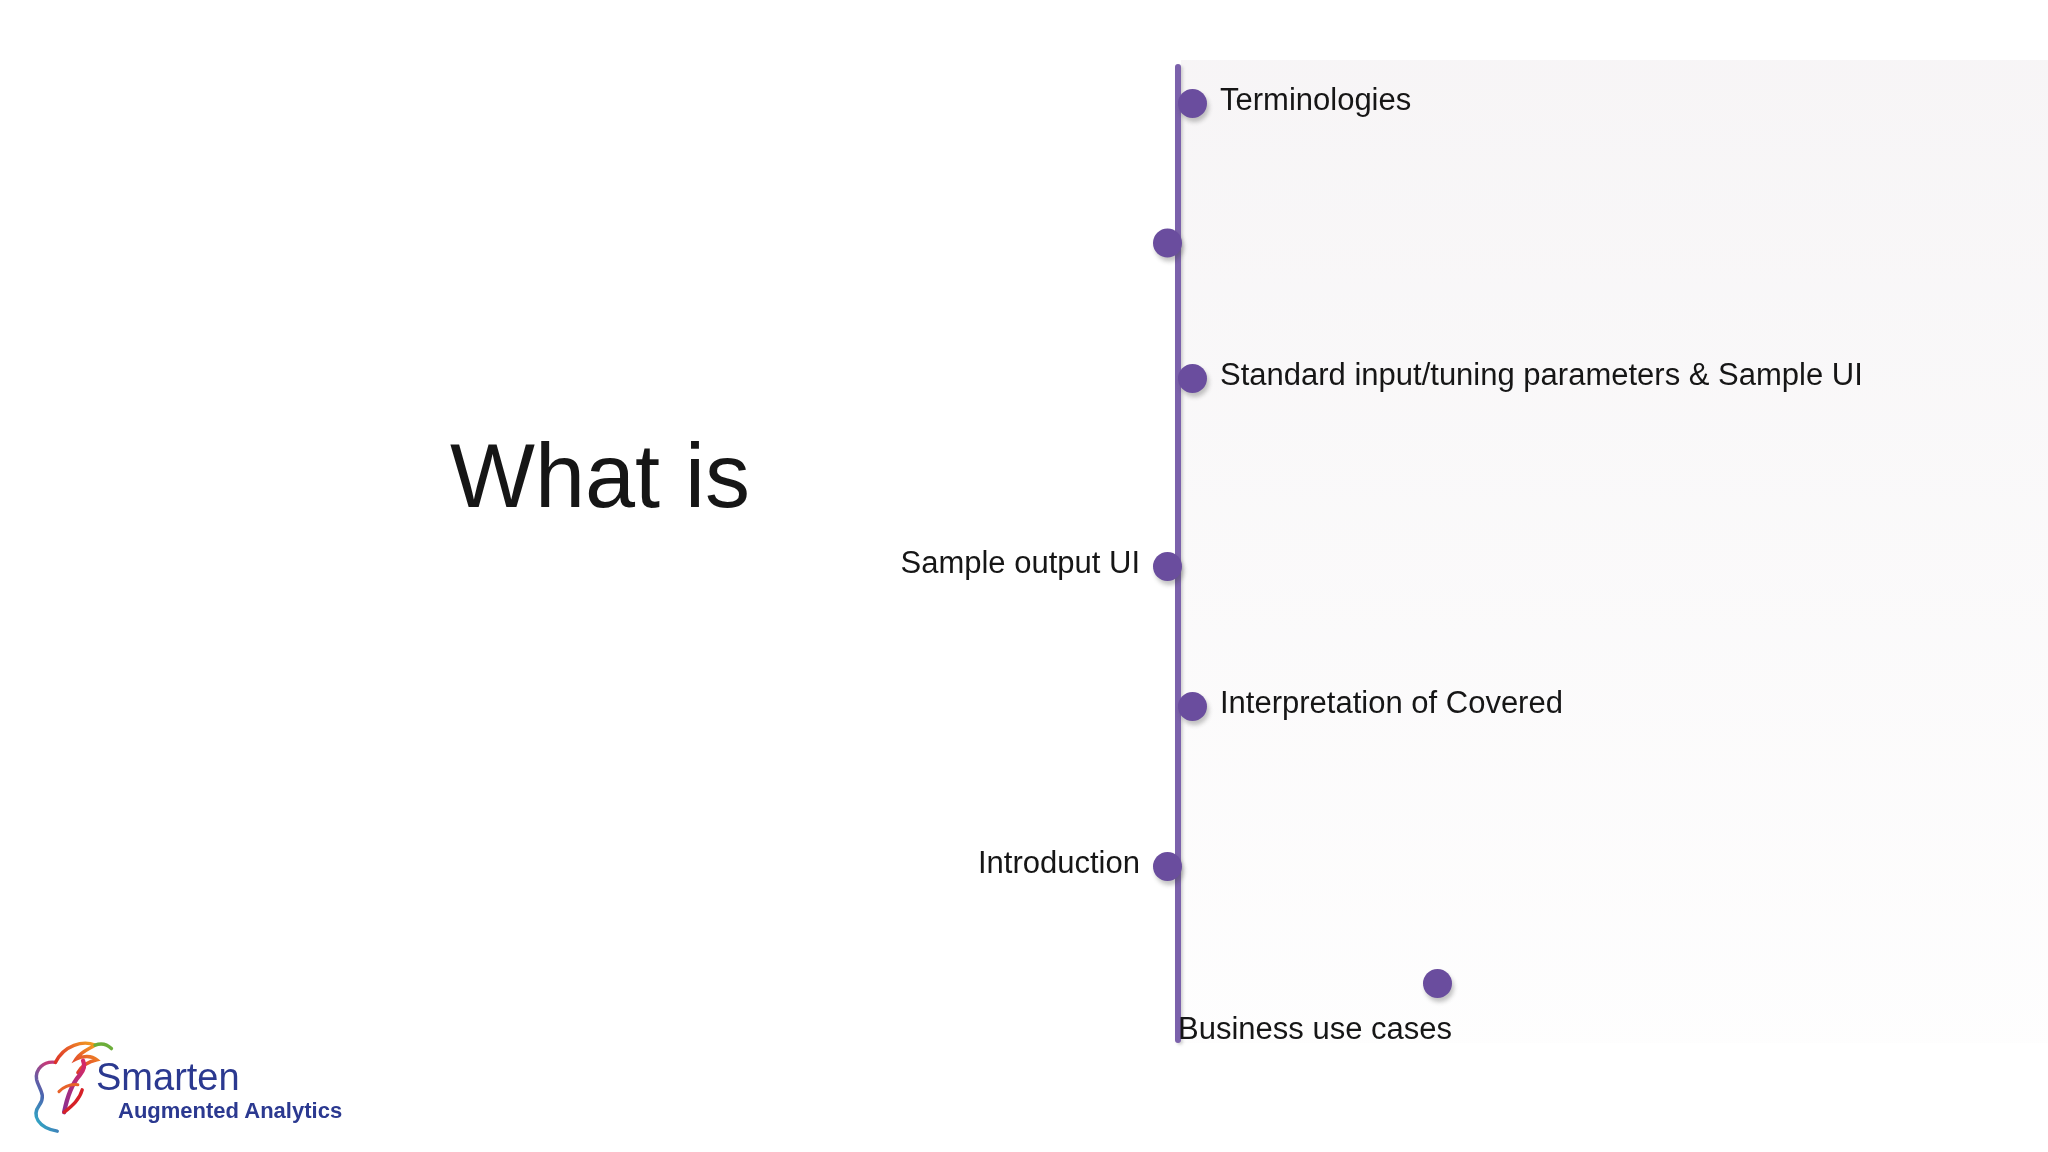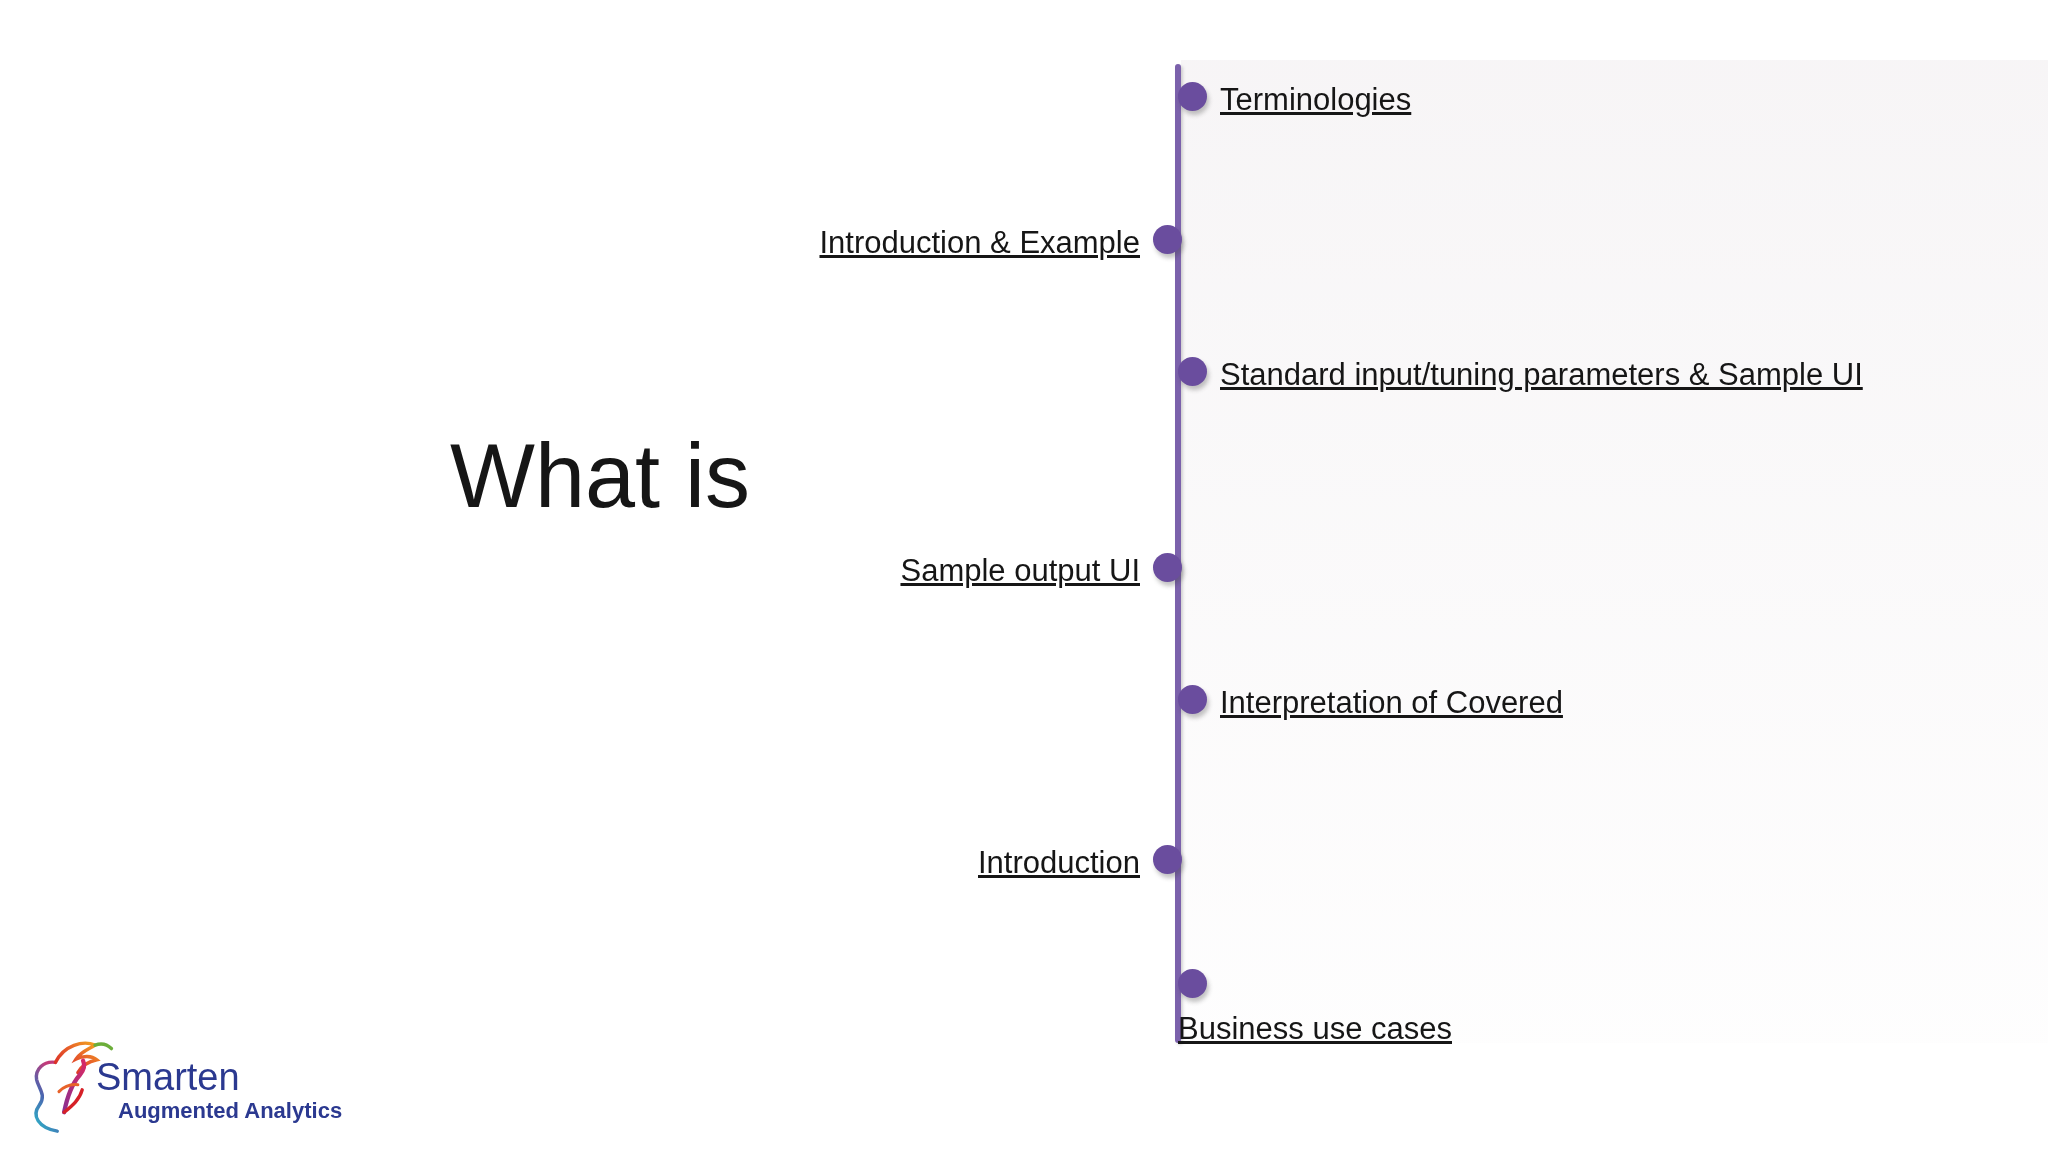--- a/index.html
+++ b/index.html
@@ -44,27 +44,26 @@
     top: 64px;
     width: 6px;
     height: 979px;
     border-radius: 3px;
     box-shadow: 2px 2px 3px rgba(90,90,90,0.25);
   }
 
   .tl-item {
     position: absolute;
     display: flex;
-    align-items: flex-start;
+    align-items: flex-end;
     gap: 13px;
     transform: translateY(-50%);
     font-size: 31px;
     color: #161616;
     white-space: nowrap;
-    text-decoration: underline;
   }
   .tl-item.right { left: 1178px; }
   .tl-item.left  { right: 866px; } 
 
   .dot {
     flex: 0 0 auto;
     width: 29px;
     height: 29px;
     border-radius: 50%;
     box-shadow: 2px 4px 4px rgba(60,60,60,0.30);
@@ -110,28 +109,27 @@
   </div>
 
   <div class="timeline-line" style="background: rgb(123, 97, 171);"></div>
 
   <div>
       <div class="tl-item right" style="top: 100px;">
         <span class="dot" style="background: rgb(106, 77, 158);"></span>
         <span class="lbl">Terminologies</span>
       </div>
       <div class="tl-item left" style="top: 243px;">
-        <span class="lbl">Introduction &amp; Example</span>
         <span class="dot" style="background: rgb(106, 77, 158);"></span>
       </div>
       <div class="tl-item right" style="top: 375px;">
         <span class="dot" style="background: rgb(106, 77, 158);"></span>
         <span class="lbl">Standard input/tuning parameters &amp; Sample UI</span>
       </div>
-      <div class="tl-item left" style="top: 563px; margin-top: 8px;">
+      <div class="tl-item left" style="top: 563px;">
         <span class="lbl">Sample output UI</span>
         <span class="dot" style="background: rgb(106, 77, 158);"></span>
       </div>
       <div class="tl-item right" style="top: 703px;">
         <span class="dot" style="background: rgb(106, 77, 158);"></span>
         <span class="lbl">Interpretation of Covered</span>
       </div>
       <div class="tl-item left" style="top: 863px;">
         <span class="lbl">Introduction</span>
         <span class="dot" style="background: rgb(106, 77, 158);"></span>

